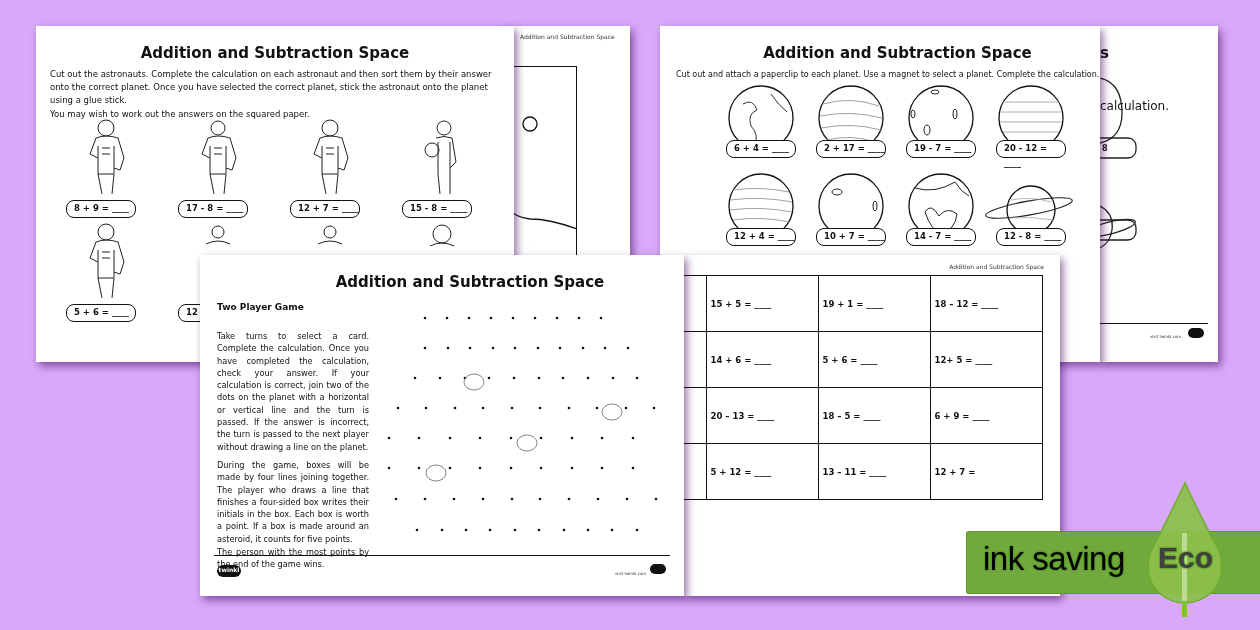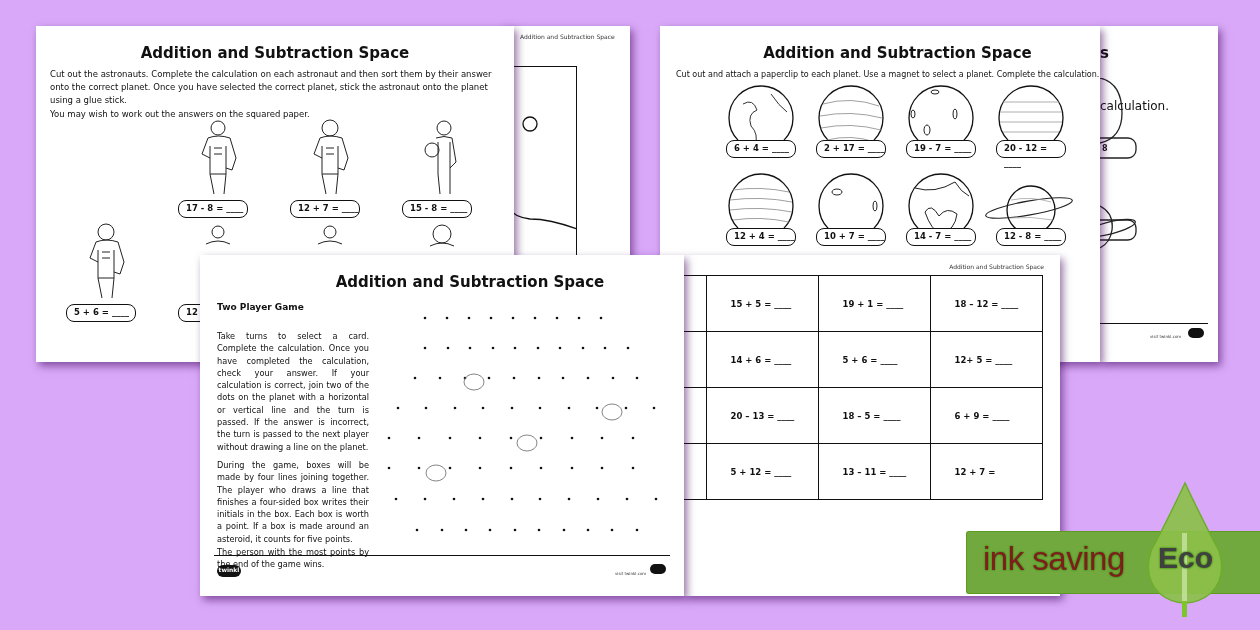--- a/index.html
+++ b/index.html
@@ -43,26 +43,26 @@
   #sheet-e .game-head { position: absolute; left: 17px; top: 47px; font-size: 9px; font-weight: bold; }
   #sheet-e .game-text { position: absolute; left: 17px; width: 152px; font-size: 8.2px; line-height: 12.3px; text-align: justify; margin-top: 16px; }
   #sheet-e .footer-line { position: absolute; left: 14px; right: 14px; top: 300px; border-top: 1.3px solid #111; }
   .dots { position: absolute; left: 180px; top: 55px; }
   .logo-blob { position: absolute; background: #111; color: #fff; border-radius: 8px; font-size: 6px; font-weight: bold; text-align: center; line-height: 10px; }
 
   
   #sheet-f { left: 684px; top: 255px; width: 376px; height: 341px; box-shadow: 3px 4px 8px rgba(60,0,90,0.55); }
   #sheet-f .hdr { position: absolute; top: 8px; right: 16px; font-size: 6px; color: #333; }
   .cards { position: absolute; left: 0; top: 20px; border-collapse: collapse; }
-  .cards td { border: 1.3px solid #111; width: 112px; height: 56px; font-size: 8.5px; font-weight: bold; padding-left: 24px; vertical-align: middle; }
+  .cards td { border: 1.3px solid #111; width: 112px; height: 56px; font-size: 8.5px; font-weight: bold; padding-left: 4px; vertical-align: middle; }
   .cards td.stub { width: 22px; padding: 0; border-left: none; }
 
   
   #eco-band { position: absolute; left: 966px; top: 531px; width: 294px; height: 63px; background: #72a93f; border: 1.5px solid #5c9a22; border-right: none; border-radius: 3px 0 0 3px; }
-  #eco-band .ink-label { position: absolute; left: 16px; top: 8px; font-family: "Liberation Sans", sans-serif; font-size: 33px; color: #7f1d1d; text-shadow: 0 0 2px #3f8a10, 0 0 2px #3f8a10; letter-spacing: -0.5px; text-align: right; }
+  #eco-band .ink-label { position: absolute; left: 16px; top: 8px; font-family: "Liberation Sans", sans-serif; font-size: 33px; color: #000000; text-shadow: 0 0 2px #3f8a10, 0 0 2px #3f8a10; letter-spacing: -0.5px; text-align: right; }
   #eco-leaf { position: absolute; left: 1145px; top: 481px; width: 80px; height: 140px; }
   #eco-leaf .eco-label { position: absolute; left: 13px; top: 60px; font-family: "Liberation Sans", sans-serif; font-weight: bold; font-size: 30px; color: #404040; text-shadow: 0 0 2px #3f8a10, 0 0 2px #3f8a10; }
 </style>
 </head>
 <body>
 
 <div id="sheet-b" class="sheet">
   <div class="hdr">Addition and Subtraction Space</div>
   <div class="frame">
     <svg width="77" height="300">
@@ -72,20 +72,30 @@
   </div>
 </div>
 
 <div id="sheet-a" class="sheet">
   <div class="sheet-title">Addition and Subtraction Space</div>
   <div class="instr">
     <p>Cut out the astronauts. Complete the calculation on each astronaut and then sort them by their answer onto the correct planet. Once you have selected the correct planet, stick the astronaut onto the planet using a glue stick.</p>
     <p style="margin-top:1px">You may wish to work out the answers on the squared paper.</p>
   </div>
 
+  <div class="astro" style="left:30px;top:92px">
+    <svg width="50" height="78">
+        <g fill="none" stroke="#222" stroke-width="1">
+          <circle cx="22" cy="10" r="8"></circle>
+          <path d="M12 20 Q22 16 34 20 L40 40 L36 52 L30 50 M12 20 L6 36 L14 40 M14 28 L14 56 L18 76 M30 28 L30 56 L28 76 M14 56 L30 56"></path>
+          <path d="M18 30 L26 30 M18 36 L26 36"></path>
+        </g>
+      </svg>
+    <div class="calc-pill" style="left:0;top:82px;width:70px">8 + 9 = ____</div>
+  </div>
   <div class="astro" style="left:142px;top:92px">
     <svg width="50" height="78">
         <g fill="none" stroke="#222" stroke-width="1">
           <circle cx="22" cy="10" r="7"></circle>
           <path d="M12 20 Q22 16 34 20 L40 40 L36 52 L30 50 M12 20 L6 36 L14 40 M14 28 L14 56 L18 76 M30 28 L30 56 L28 76 M14 56 L30 56"></path>
           <path d="M18 30 L26 30 M18 36 L26 36"></path>
         </g>
       </svg>
     <div class="calc-pill" style="left:0;top:82px;width:70px">17 - 8 = ____</div>
   </div>

